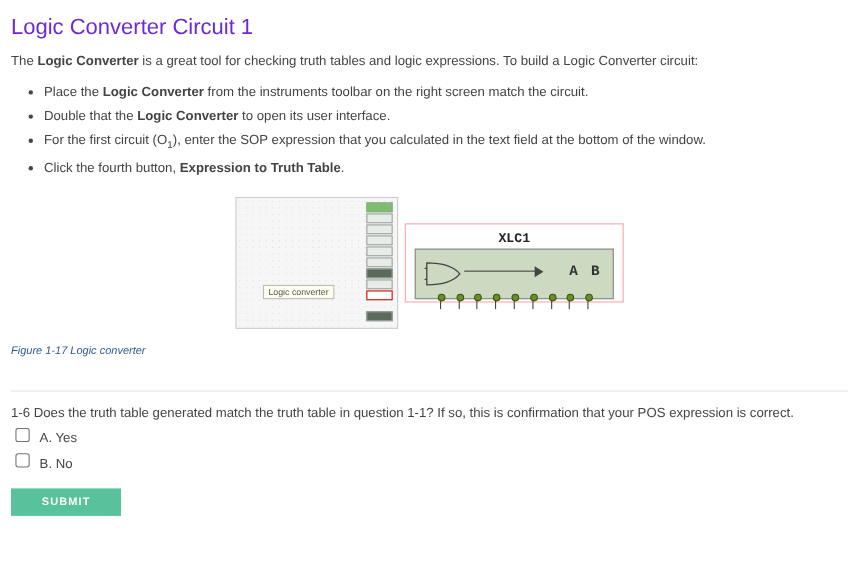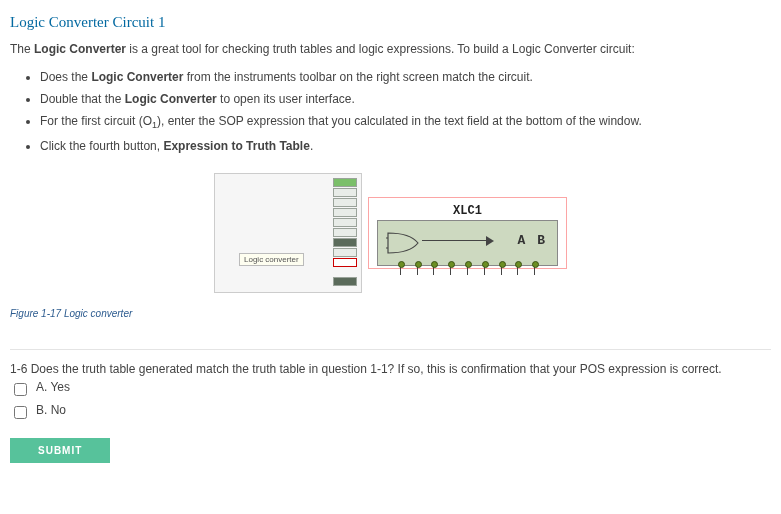--- a/index.html
+++ b/index.html
@@ -6,25 +6,24 @@
   body {
     margin: 0;
     padding: 10px 10px 10px 10px;
     font-family: Arial, Helvetica, sans-serif;
     font-size: 12px;
     color: #333;
     background: #fff;
     width: 781px;
   }
   .title {
-    color: #0369a1;
-    font-size: 15px;
+    color: #6d28d9;
+    font-size: 20px;
     font-weight: normal;
     margin: 4px 0 10px 0;
-    font-family: Liberation Serif, serif;
   }
   .intro { margin: 8px 0 10px 0; line-height: 1.4; color:#444;}
   .intro b { font-weight: bold; }
   ul.steps {
     margin: 4px 0 4px 30px;
     padding: 0;
     list-style: disc;
   }
   ul.steps li { margin: 4px 0; line-height:1.5; color:#444;}
   ul.steps li b { font-weight: bold; }
@@ -93,21 +92,21 @@
   .pin::before{
     content:""; position:absolute; top:-4px; left:-2px;
     width:5px;height:5px;border-radius:50%;background:#6b8e23;border:1px solid #3d5214;
   }
   .caption {
     color:#2c5b8f; font-style:italic; font-size:10px;
     text-align:left; margin:12px 0 4px 0;
   }
   .divider { border:none; border-top:1px solid #e4e4e4; margin:30px 0 12px 0;}
   .question { font-size:12px; color:#444; margin:8px 0 0 0;}
-  .opts label { display:flex; align-items:flex-start; gap:6px; font-size:12px; color:#444; margin:4px 0;}
+  .opts label { display:flex; align-items:flex-end; gap:6px; font-size:12px; color:#444; margin:4px 0;}
   .opts input { width:13px; height:13px; }
   .submit {
     display:inline-block; margin-top:12px;
     background:#57c29b; color:#fff; border:none;
     padding:7px 28px; font-size:10px; letter-spacing:1px;
     font-weight:bold; cursor:pointer;
   }
 </style>
 </head>
 <body>
@@ -115,21 +114,21 @@
 
 
 <div class="title">Logic Converter Circuit 1</div>
 
 <div class="intro">
   <span>The </span><b>Logic Converter</b><span> is a great tool for checking truth tables and logic expressions. To build a Logic Converter circuit:</span>
 </div>
 
 <ul class="steps">
   <li>
-    <span>Does the </span><b>Logic Converter</b><span> from the instruments toolbar on the right screen match the circuit.</span>
+    <span>Place the </span><b>Logic Converter</b><span> from the instruments toolbar on the right screen match the circuit.</span>
   </li>
   <li>
     <span>Double that the </span><b>Logic Converter</b><span> to open its user interface.</span>
   </li>
   <li>
     <span>For the first circuit (O</span><span class="sub">1</span><span>), enter the SOP expression that you calculated in the text field at the bottom of the window.</span>
   </li>
   <li>
     <span>Click the fourth button, </span><b>Expression to Truth Table</b><span>.</span>
   </li>

